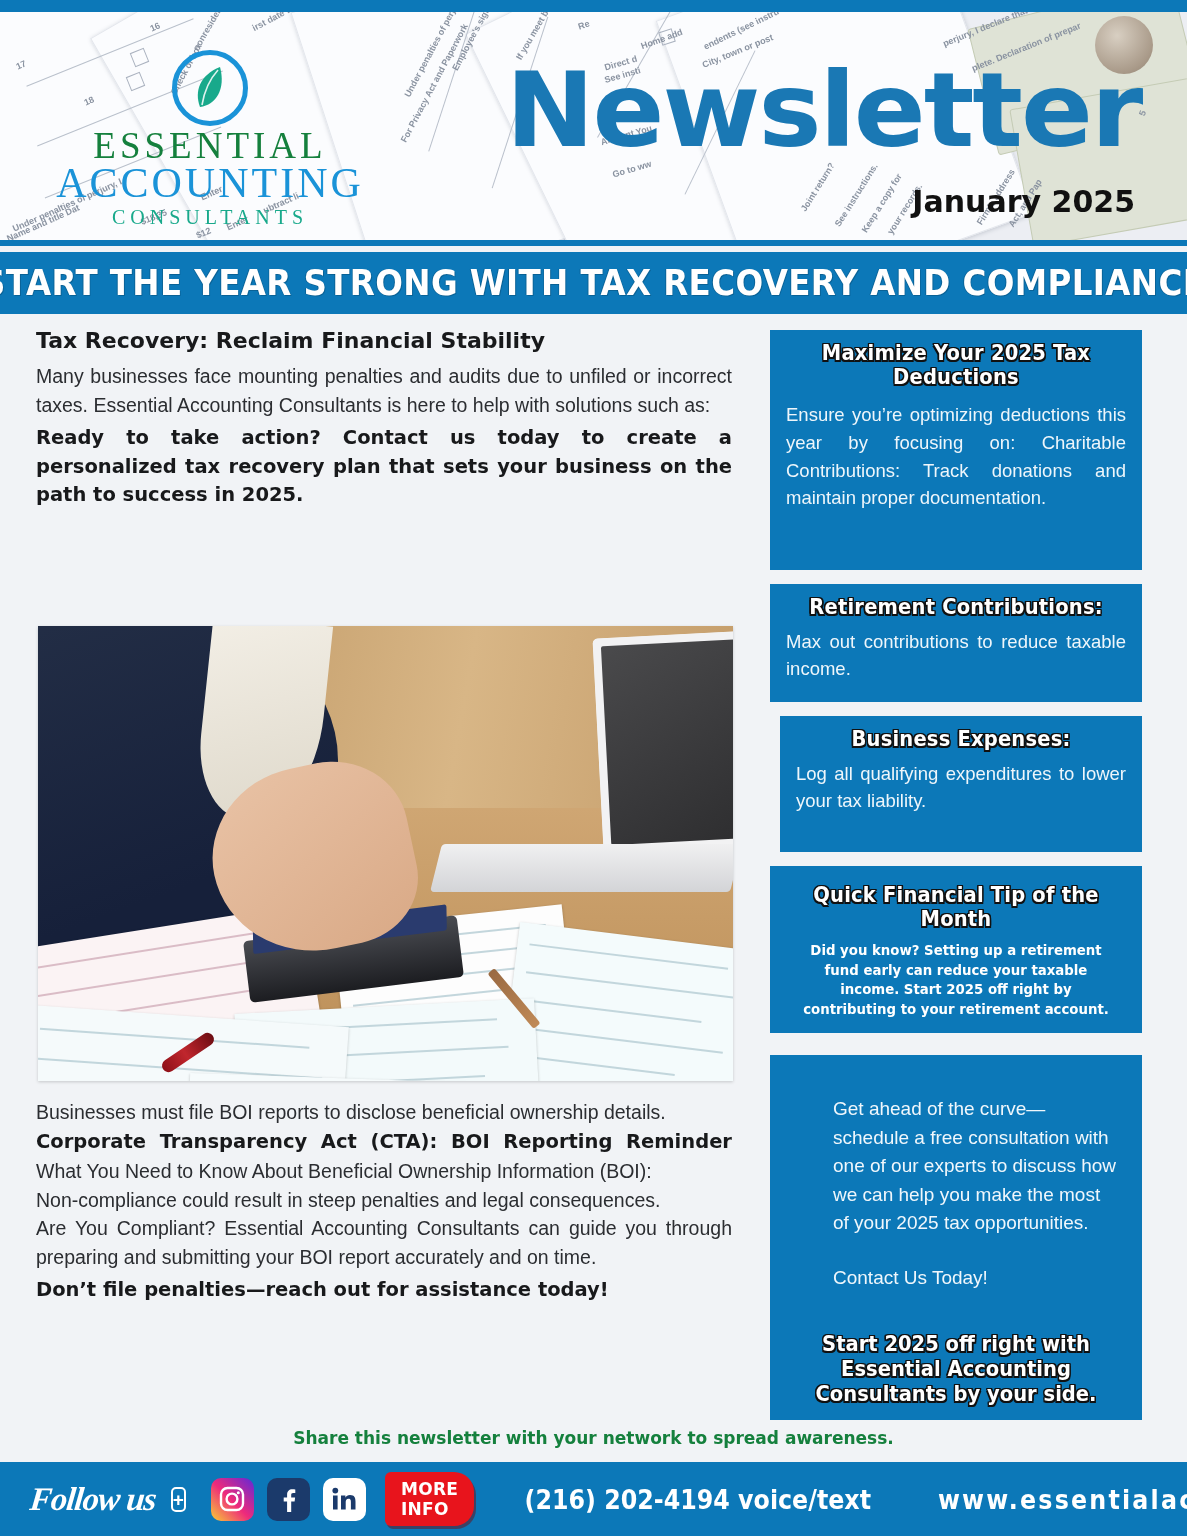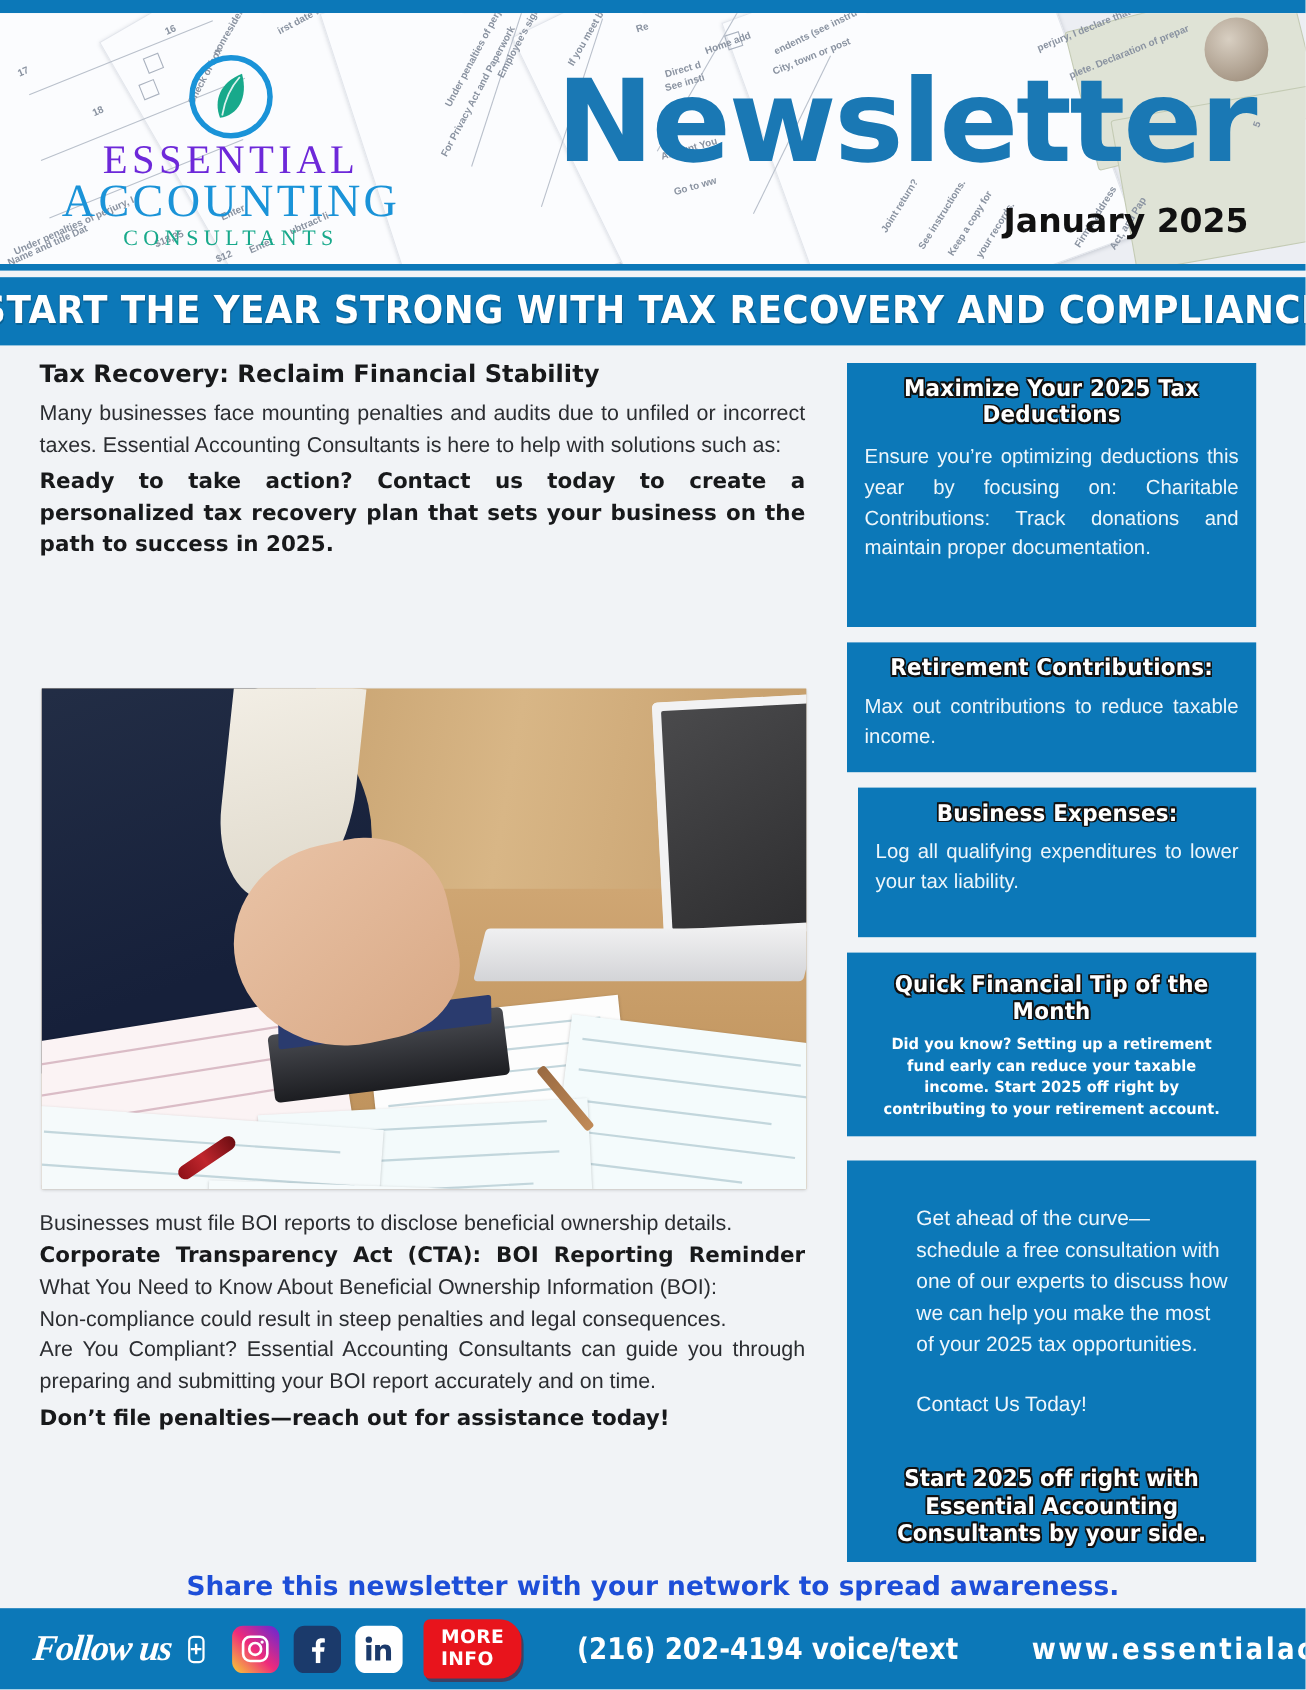--- a/index.html
+++ b/index.html
@@ -44,21 +44,21 @@
     background:radial-gradient(circle at 38% 34%, #d8cfc2, #a99a89 70%, #8c7e6e);
   }
 
   
   .logo{ position:absolute; left:40px; top:38px; width:340px; text-align:center; }
   .logo-mark{ width:76px; height:76px; margin:0 auto 2px; position:relative; }
   .logo-ring{
     position:absolute; inset:0; border:5px solid #1a93d8; border-radius:50%;
   }
   .logo-leaf{ position:absolute; left:50%; top:50%; transform:translate(-50%,-50%); }
-  .logo-l1{ color:#6d28d9; font-family:"Liberation Serif", serif; letter-spacing:4px;
+  .logo-l1{ color:#15803d; font-family:"Liberation Serif", serif; letter-spacing:4px;
             font-size:37px; line-height:.95; }
   .logo-l2{ color:#1a93d8; font-family:"Liberation Serif", serif; letter-spacing:3px;
             font-size:42px; line-height:.98; }
   .logo-l3{ color:#18a98b; font-family:"Liberation Serif", serif; letter-spacing:5px;
             font-size:20px; line-height:1.3; }
 
   
   .nl-word{
     position:absolute; right:52px; top:52px;
     font-family:"DejaVu Sans", sans-serif;
@@ -184,21 +184,21 @@
     font-size:21px; line-height:1.18; text-align:center; color:#ffffff;
     transform:scaleX(.93); margin-top:40px;
     text-shadow:-1.5px 0 0 #111, 1.5px 0 0 #111, 0 -1.5px 0 #111, 0 1.5px 0 #111,
                 -1.5px -1.5px 0 #111, 1.5px 1.5px 0 #111, -1.5px 1.5px 0 #111, 1.5px -1.5px 0 #111;
   }
 
   
   .share{
     position:absolute; left:0; top:1428px; width:1187px; text-align:center;
     font-family:"DejaVu Sans", sans-serif; font-weight:700;
-    font-size:24px; color:#1d4ed8;
+    font-size:17px; color:#15803d;
   }
 
   
   .footer{
     position:absolute; left:0; bottom:0; width:1187px; height:74px;
     background:#0c78b8; display:flex; align-items:center; padding-left:30px; gap:13px;
   }
   .followus{
     font-family:"Liberation Serif", serif; font-style:italic; font-weight:700;
     font-size:33px; color:#fff; letter-spacing:-1px; transform:skewX(-6deg);

